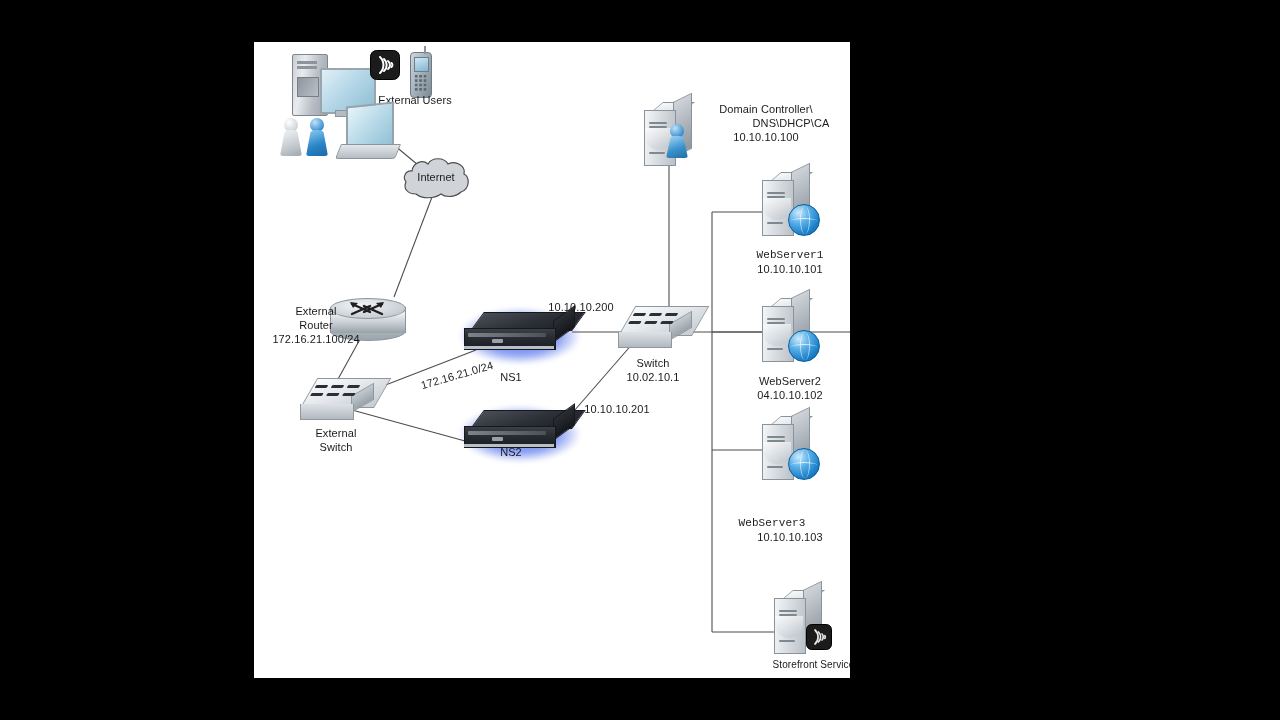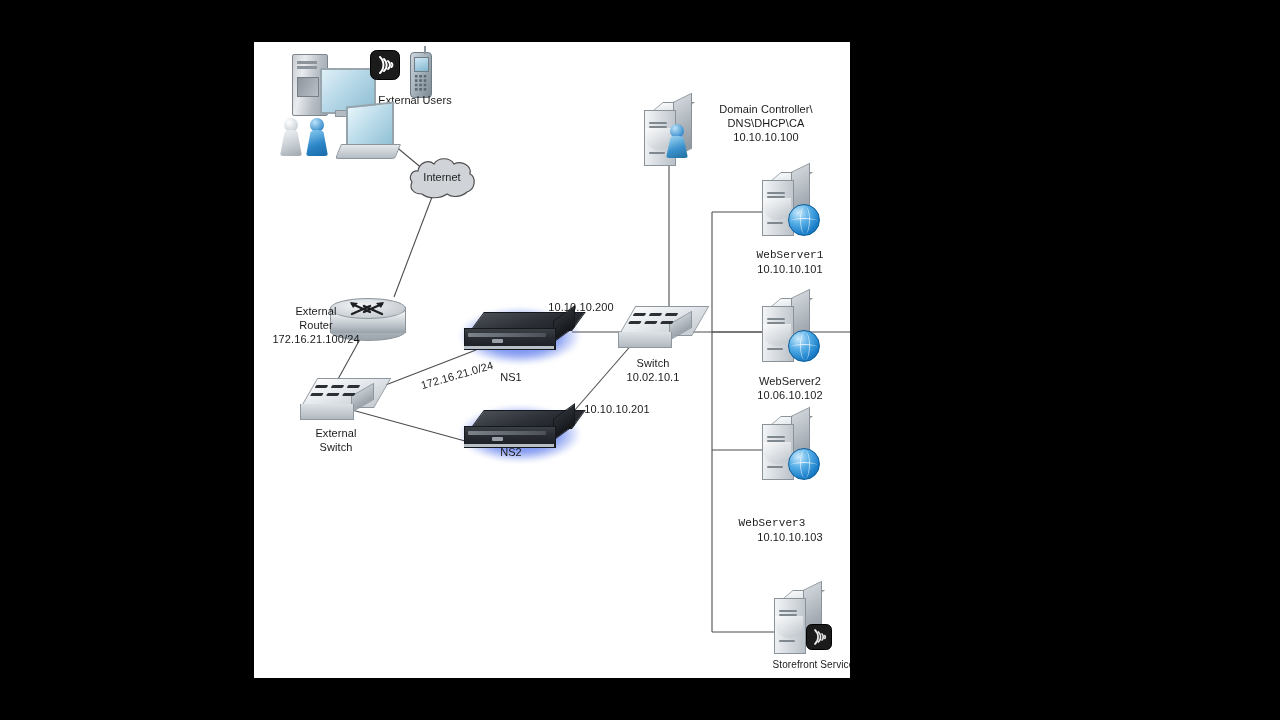--- a/index.html
+++ b/index.html
@@ -368,21 +368,21 @@
     <div class="person blue" style="left:52px; top:76px;">
       <div class="head"></div>
         <div class="body"></div>
     </div>
 
     <div class="node" style="left:78px; top:62px;">
       <div class="laptop-screen" style="left:14px; top:0px;"></div>
       <div class="laptop-base" style="left:6px; top:40px;"></div>
     </div>
 
-    <div class="cloud" style="left:152px; top:114px; width:72px; height:44px;">
+    <div class="cloud" style="left:146px; top:114px; width:72px; height:44px;">
       <svg width="72" height="44" viewBox="0 0 72 44">
         <path d="M16,38 C7,38 3,32 6,26 C2,21 6,14 12,15 C13,7 22,3 28,8
                  C32,1 44,1 48,8 C56,4 66,10 64,18 C70,21 70,33 61,36
                  C56,41 46,42 41,38 C34,43 22,43 16,38 Z" fill="#d0d4d9" stroke="#4d4d4d" stroke-width="1.2"></path>
       </svg>
       <div class="cloud-text" style="top:15px;">Internet</div>
     </div>
 
     <div class="router" style="left:76px; top:256px;">
       <div class="bottom"></div>
@@ -471,21 +471,21 @@
       <div class="vent" style="top:20px;"></div>
       <div class="vent" style="top:24px;"></div>
       <div class="bulge"></div>
       <div class="vent" style="top:50px; width:16px;"></div>
     </div>
     <div class="dc-person" style="left:412px; top:82px;">
       <div class="head"></div>
         <div class="body"></div>
     </div>
     <div class="label" style="left:432px; top:60px; width:160px; text-align:center;">Domain Controller\</div>
-    <div class="label" style="left:432px; top:74px; width:160px; ">DNS\DHCP\CA</div>
+    <div class="label" style="left:457px; top:74px; width:160px; ">DNS\DHCP\CA</div>
     <div class="label" style="left:432px; top:88px; width:160px; ">10.10.10.100</div>
 
     <div class="server" style="left:508px; top:130px;">
       <div class="topf"></div>
       <div class="side"></div>
       <div class="front"></div>
       <div class="vent" style="top:20px;"></div>
       <div class="vent" style="top:24px;"></div>
       <div class="bulge"></div>
       <div class="vent" style="top:50px; width:16px;"></div>
@@ -498,21 +498,21 @@
       <div class="topf"></div>
       <div class="side"></div>
       <div class="front"></div>
       <div class="vent" style="top:20px;"></div>
       <div class="vent" style="top:24px;"></div>
       <div class="bulge"></div>
       <div class="vent" style="top:50px; width:16px;"></div>
     </div>
     <div class="globe" style="left:534px; top:288px;"></div>
     <div class="label" style="left:474px; top:332px; width:124px;">WebServer2</div>
-    <div class="label" style="left:474px; top:346px; width:124px;">10.06.10.102</div>
+    <div class="label" style="left:474px; top:346px; width:124px;">04.10.10.102</div>
 
     <div class="server" style="left:508px; top:374px;">
       <div class="topf"></div>
       <div class="side"></div>
       <div class="front"></div>
       <div class="vent" style="top:20px;"></div>
       <div class="vent" style="top:24px;"></div>
       <div class="bulge"></div>
       <div class="vent" style="top:50px; width:16px;"></div>
     </div>

